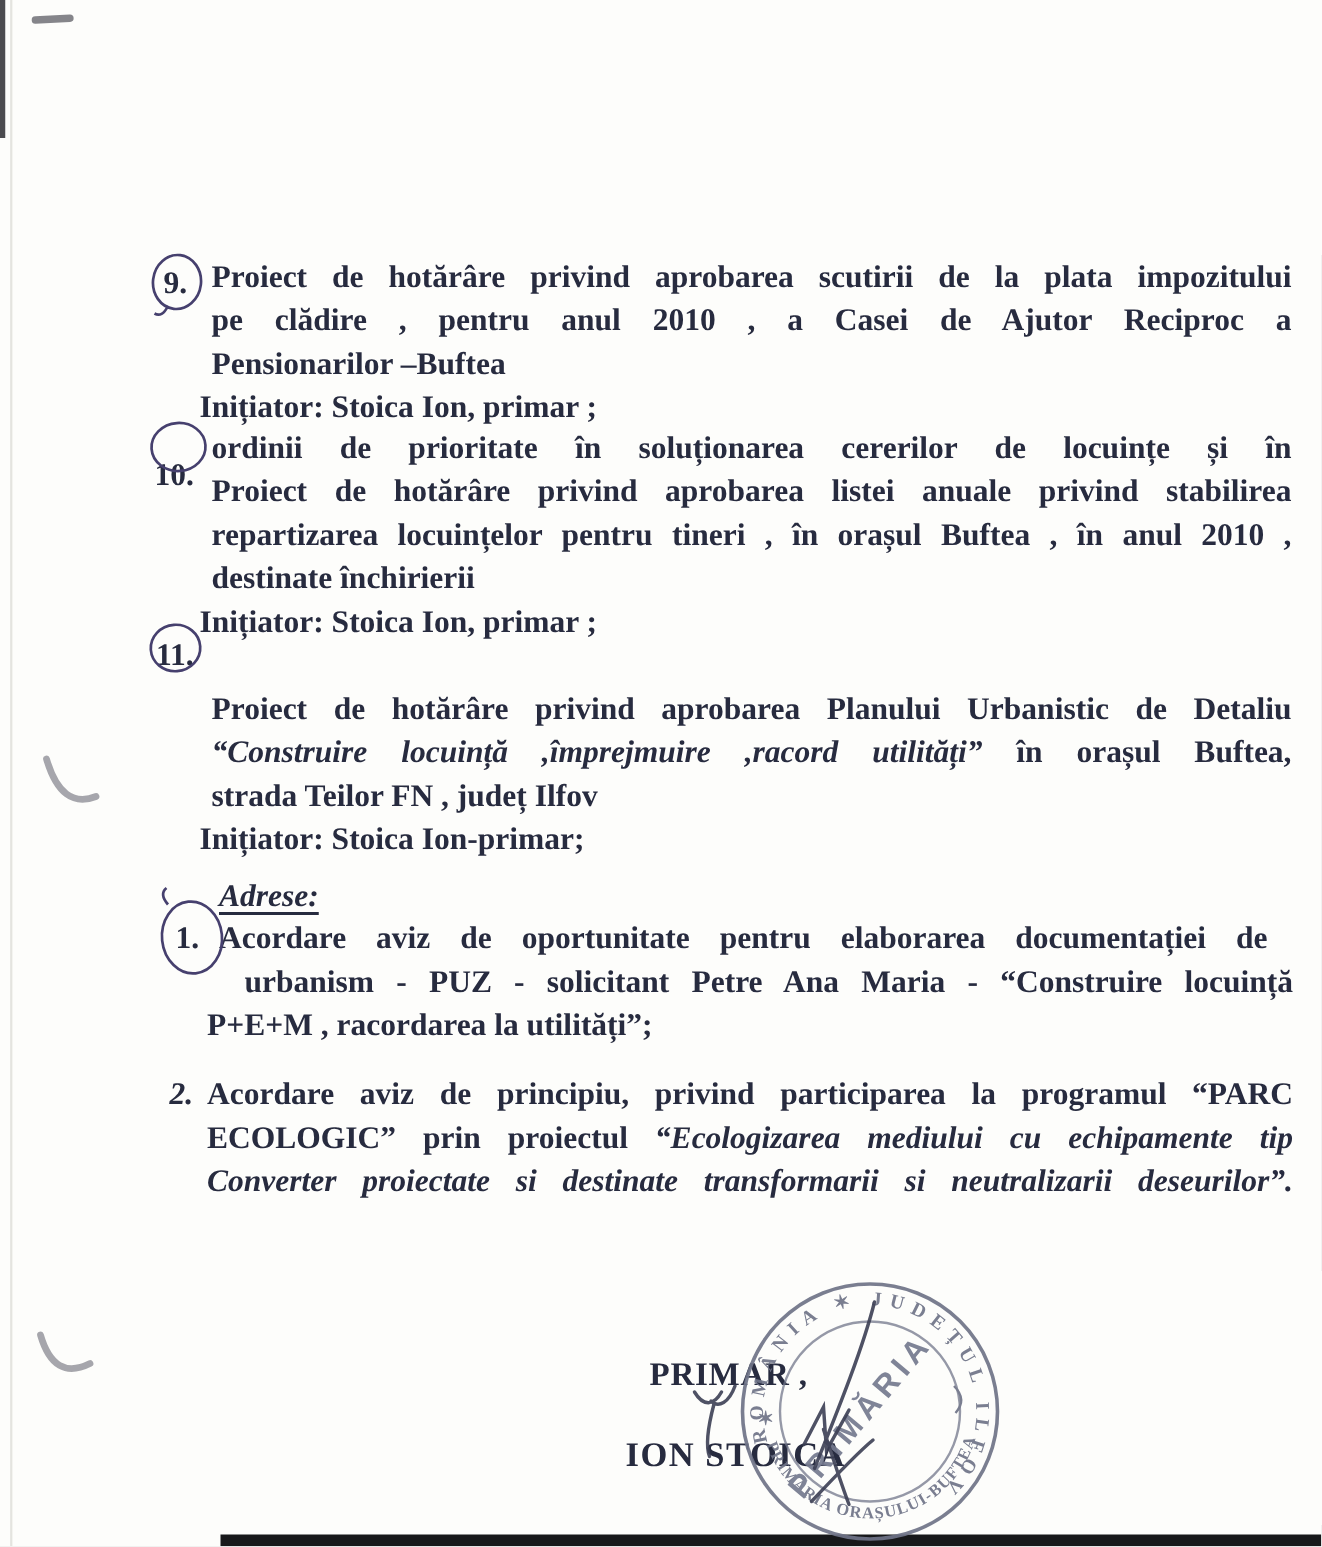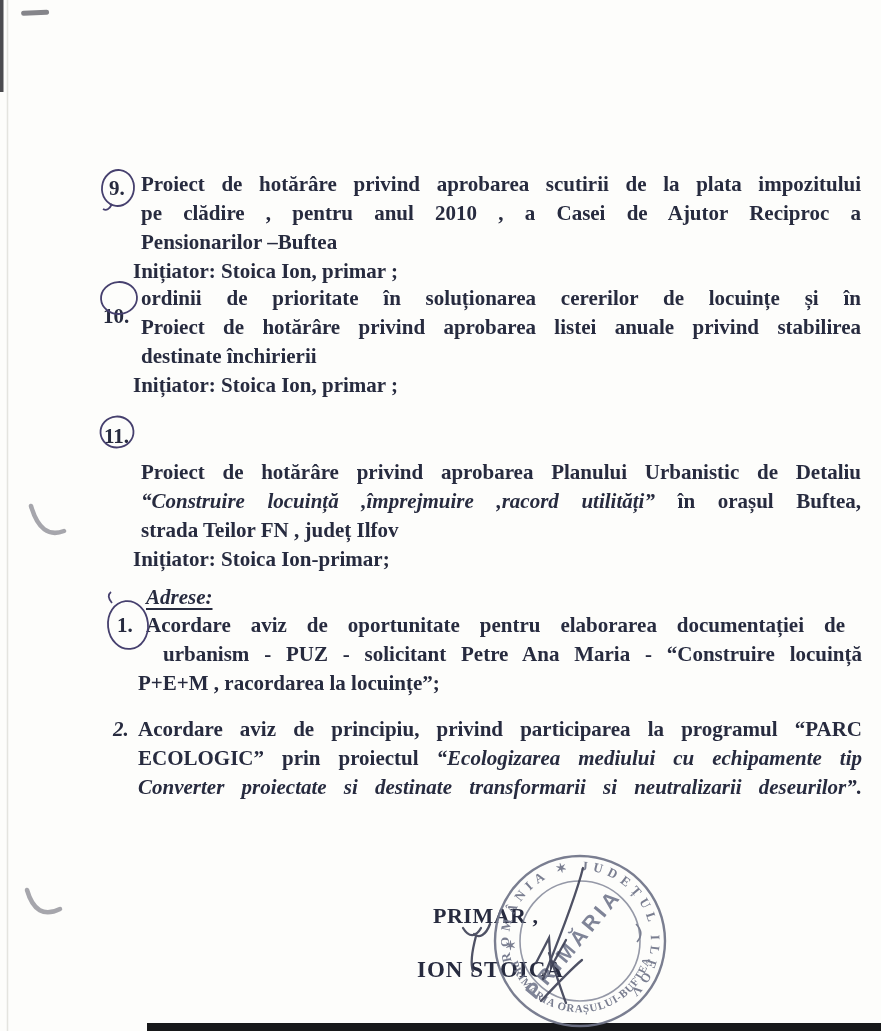--- a/index.html
+++ b/index.html
@@ -57,37 +57,38 @@
 
   <div class="block item-9">
       <div class="line"><span>Proiect de hotărâre privind aprobarea scutirii de la plata impozitului</span></div>
       <div class="line"><span>pe clădire , pentru anul 2010 , a Casei de Ajutor Reciproc a</span></div>
       <div class="line nj"><span>Pensionarilor –Buftea</span></div>
       <div class="line nj init">Inițiator: Stoica Ion, primar ;</div>
     </div>
   <div class="block item-10">
       <div class="line"><span>ordinii de prioritate în soluționarea cererilor de locuințe și în</span></div>
       <div class="line"><span>Proiect de hotărâre privind aprobarea listei anuale privind stabilirea</span></div>
+      <div class="line"><span>repartizarea locuințelor pentru tineri , în orașul Buftea , în anul 2010 ,</span></div>
       <div class="line nj"><span>destinate închirierii</span></div>
       <div class="line nj init">Inițiator: Stoica Ion, primar ;</div>
     </div>
   <div class="block item-11">
       <div class="line"><span>Proiect de hotărâre privind aprobarea Planului Urbanistic de Detaliu</span></div>
       <div class="line"><span class="it">“Construire locuință ,împrejmuire ,racord utilități”</span><span> în orașul Buftea,</span></div>
       <div class="line nj"><span>strada Teilor FN , județ Ilfov</span></div>
       <div class="line nj init">Inițiator: Stoica Ion-primar;</div>
     </div>
 
   <div class="adrese-h">Adrese:</div>
 
   <div class="num" style="left:117px;top:611px;">1.</div>
   <div class="block item-a1">
       <div class="line" style="margin-left: 8px; width: calc(100% - 25px);"><span>Acordare aviz de oportunitate pentru elaborarea documentației de</span></div>
       <div class="line" style="margin-left: 25px; width: calc(100% - 25px);"><span>urbanism - PUZ - solicitant Petre Ana Maria - “Construire locuință</span></div>
-      <div class="line nj"><span>P+E+M , racordarea la locuințe”;</span></div>
+      <div class="line nj"><span>P+E+M , racordarea la utilități”;</span></div>
     </div>
 
   <div class="num italic" style="left:113px;top:715px;">2.</div>
   <div class="block item-a2">
       <div class="line"><span>Acordare aviz de principiu, privind participarea la programul “PARC</span></div>
       <div class="line"><span>ECOLOGIC” prin proiectul </span><span class="it">“Ecologizarea mediului cu echipamente tip</span></div>
       <div class="line"><span class="it">Converter proiectate si destinate transformarii si neutralizarii deseurilor”.</span></div>
     </div>
 
   <div class="sig-title">PRIMAR ,</div>

